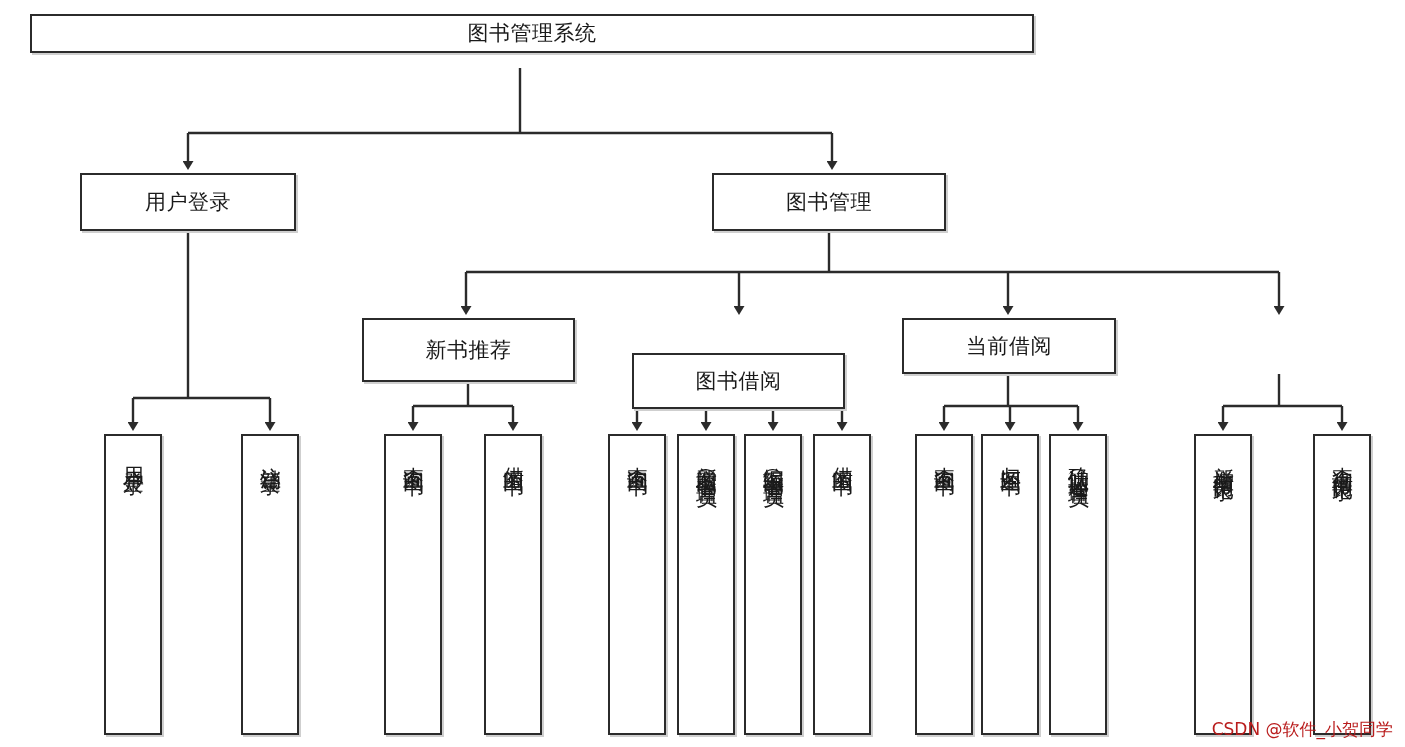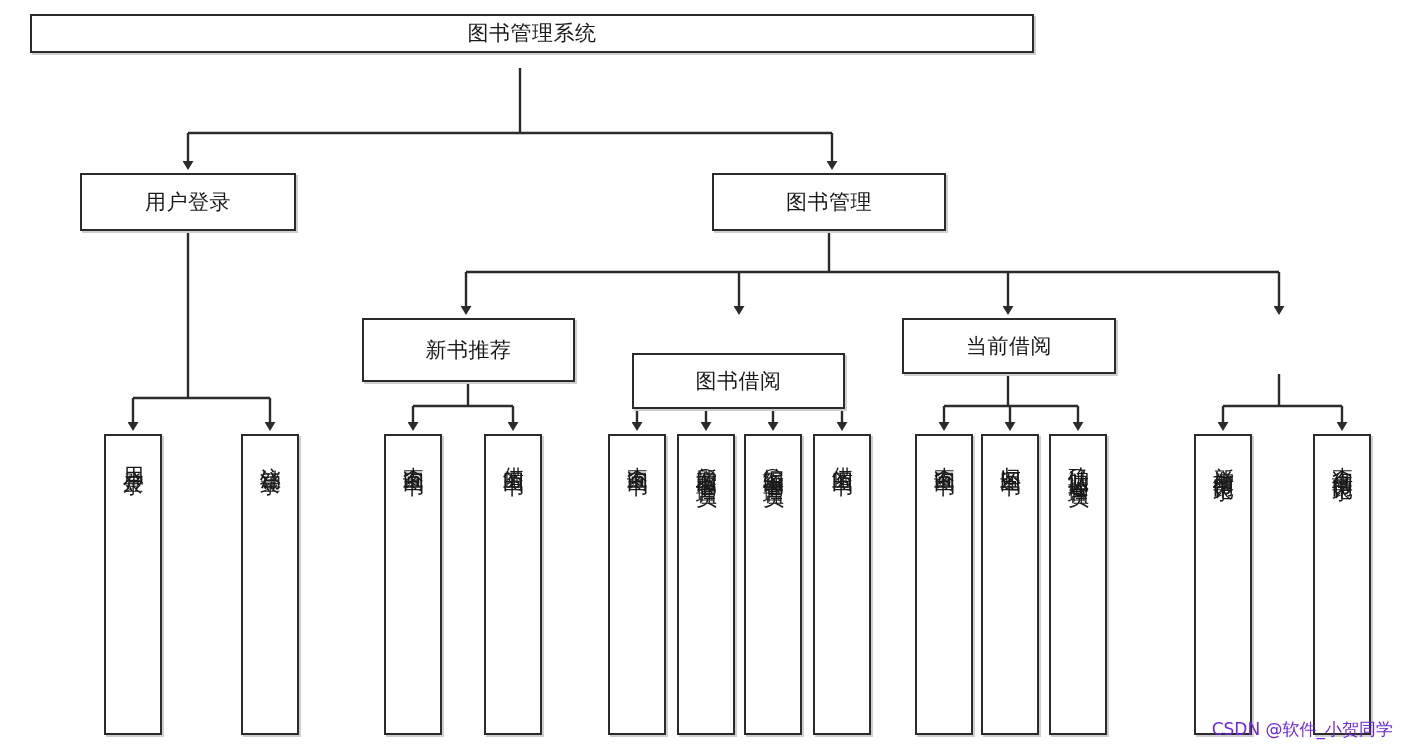--- a/index.html
+++ b/index.html
@@ -60,21 +60,21 @@
     -webkit-writing-mode: vertical-rl;
     letter-spacing: 3px;
     line-height: 1.0;
     font-size: 21px;
     white-space: nowrap;
   }
   .watermark {
     position: absolute;
     right: 12px;
     bottom: 6px;
-    color: #6d28d9;
+    color: #b91c1c;
     font-size: 17px;
     z-index: 3;
     white-space: nowrap;
     user-select: none;
   }
 </style>
 </head>
 <body>
 
 <div id="canvas">

